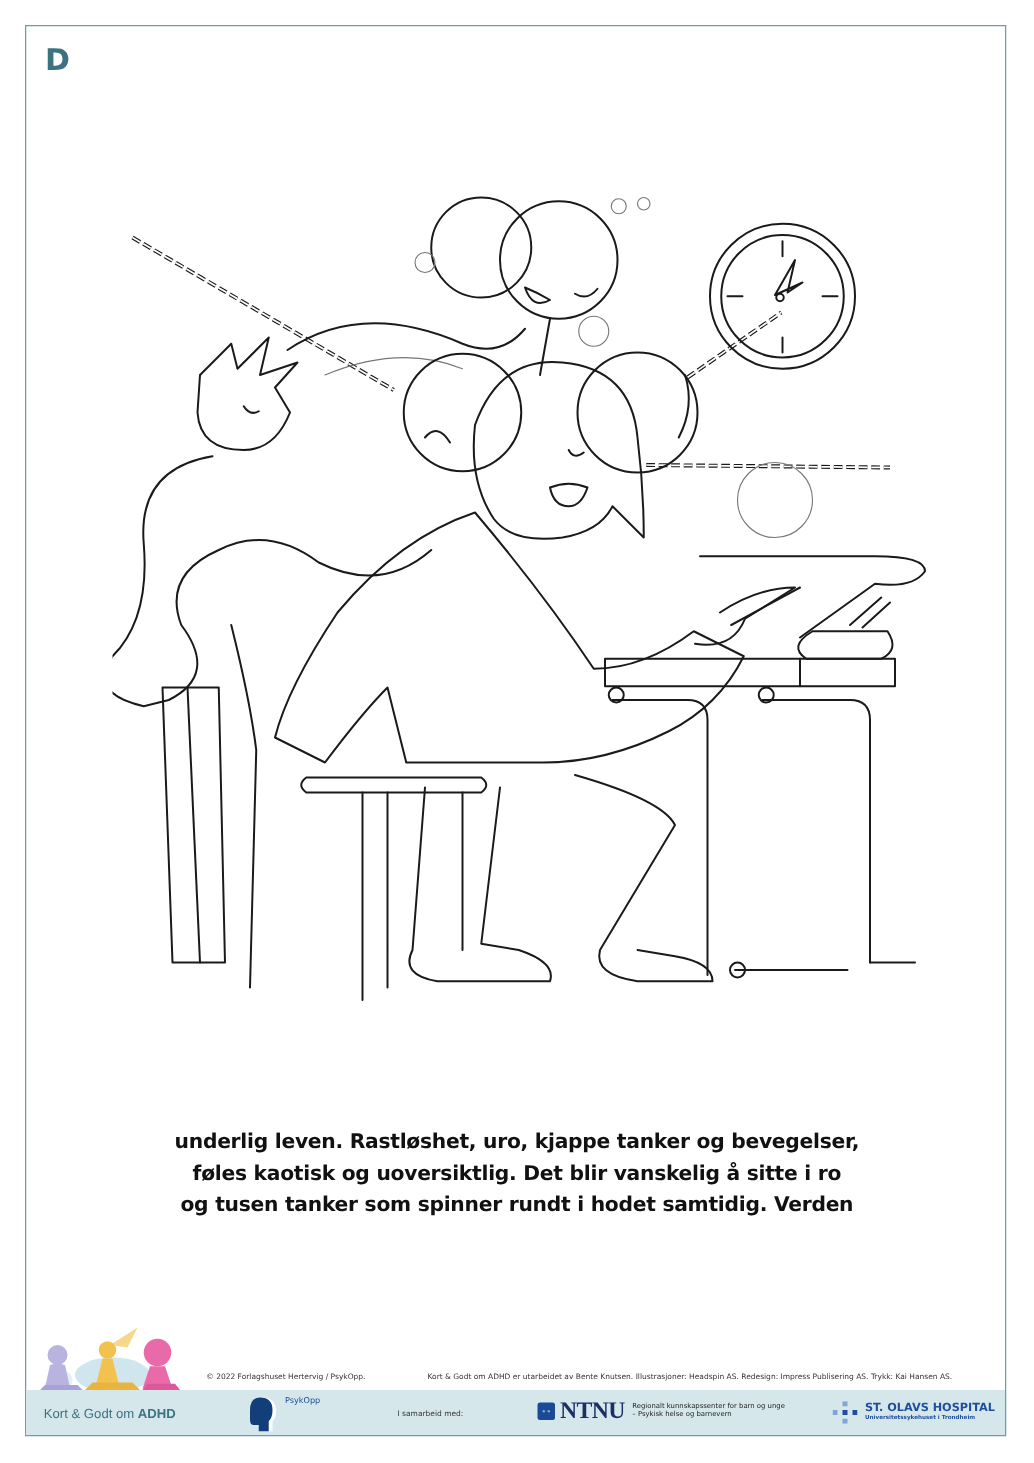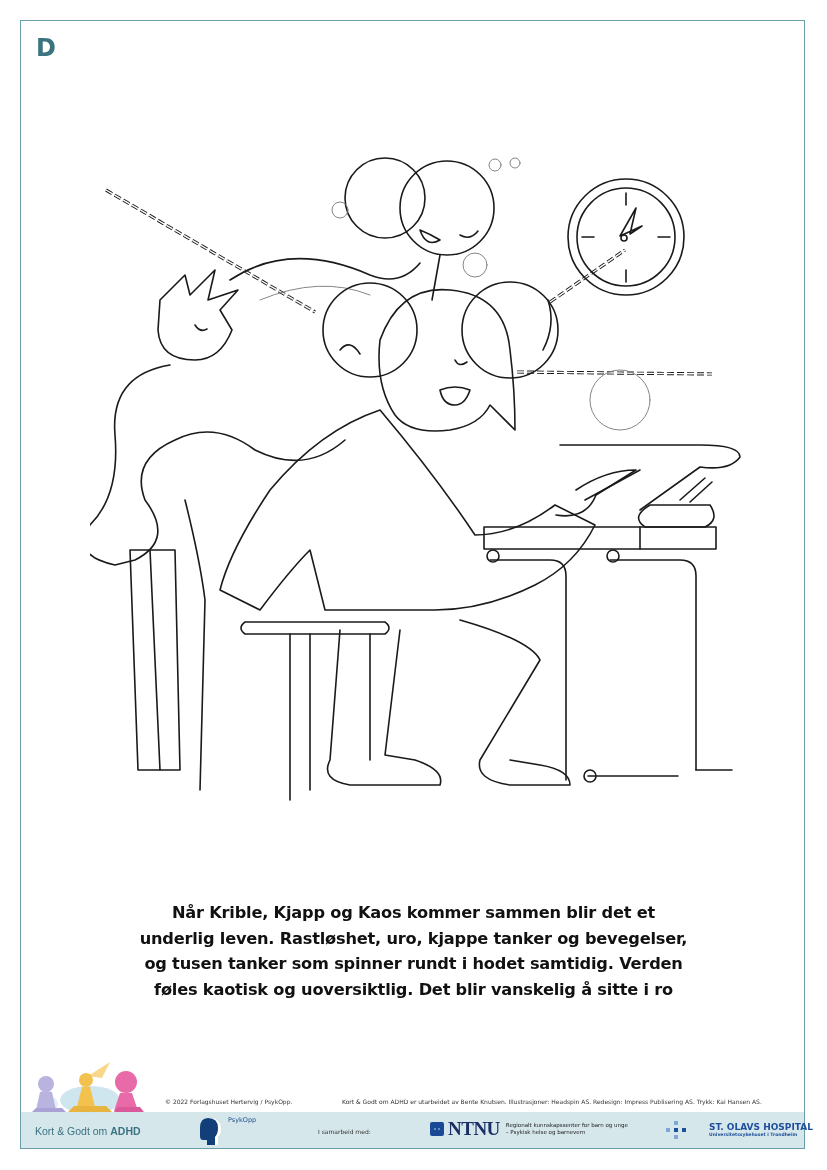--- a/index.html
+++ b/index.html
@@ -27,21 +27,21 @@
   .collab { position: absolute; left: 318px; top: 1128px; font-size: 6px; color: #333;
             font-family: "DejaVu Sans", sans-serif; }
   .ntnu { position: absolute; left: 398px; top: 1119px; display: flex; align-items: center; gap: 4px; padding-left: 32px; }
   .ntnu-box { width: 14px; height: 14px; background: #1a4a96; border-radius: 2px; position: relative; }
   .ntnu-box::before, .ntnu-box::after { content: ""; position: absolute; width: 2px; height: 2px;
             background: #7fa4d8; border-radius: 50%; top: 6px; }
   .ntnu-box::before { left: 4px; } .ntnu-box::after { left: 8px; }
   .ntnu-word { font-family: "Liberation Serif", serif; font-weight: bold; font-size: 19px; color: #1a2f66;
                letter-spacing: -0.5px; line-height: 1; }
   .ntnu-sub { font-size: 5.5px; color: #222; line-height: 7px; font-family: "DejaVu Sans", sans-serif; margin-left: 2px; }
-  .stolav { position: absolute; left: 666px; top: 1121px; display: flex; align-items: center; gap: 23px; }
+  .stolav { position: absolute; left: 666px; top: 1121px; display: flex; align-items: center; gap: 6px; }
   .stolav-name { font-family: "DejaVu Sans", sans-serif; font-weight: bold; font-size: 9px; color: #1f4f9c; line-height: 10px; }
   .stolav-sub { font-size: 4.5px; color: #1f4f9c; font-weight: bold; line-height: 6px; font-family: "DejaVu Sans", sans-serif; }
   svg .ln { fill: none; stroke: #1a1a1a; stroke-width: 1.6; stroke-linecap: round; stroke-linejoin: round; }
   svg .lt { fill: none; stroke: #777; stroke-width: 0.9; stroke-linecap: round; }
   svg .dash { fill: none; stroke: #1a1a1a; stroke-width: 3.2; stroke-dasharray: 7 3; }
   svg .dashin { fill: none; stroke: #fff; stroke-width: 1.4; stroke-dasharray: 7 3; }
 </style>
 </head>
 <body>
 
@@ -125,24 +125,23 @@
     <path class="ln" d="M588 776 h90 M696 770 h36"></path>
     <circle class="ln" cx="590" cy="776" r="6"></circle>
     <path class="ln" d="M560 445 L700 445 q40 0 40 12 q-10 14 -40 10 L640 510"></path>
     <path class="ln" d="M650 505 h60 q10 15 -5 22 h-60 q-15 -10 5 -22 Z"></path>
     <path class="ln" d="M585 500 L640 470"></path>
     <path class="ln" d="M680 500 L705 478 M690 502 L712 482"></path>
   </g>
 </svg>
 
 <div class="caption">
-  <div>Når Krible, Kjapp og Kaos kommer sammen blir det et</div>
   <div>underlig leven. Rastløshet, uro, kjappe tanker og bevegelser,</div>
+  <div>føles kaotisk og uoversiktlig. Det blir vanskelig å sitte i ro</div>
   <div>og tusen tanker som spinner rundt i hodet samtidig. Verden</div>
-  <div>føles kaotisk og uoversiktlig. Det blir vanskelig å sitte i ro</div>
 </div>
 
 <div class="credits credit-left">© 2022 Forlagshuset Hertervig / PsykOpp.</div>
 <div class="credits credit-right">Kort &amp; Godt om ADHD er utarbeidet av Bente Knutsen. Illustrasjoner: Headspin AS. Redesign: Impress Publisering AS. Trykk: Kai Hansen AS.</div>
 
 <div class="footer-band"></div>
 
 <svg class="mascots" viewBox="0 0 120 56">
   <ellipse cx="60" cy="38" rx="30" ry="14" fill="#cfe6ef"></ellipse>
   <ellipse cx="18" cy="42" rx="10" ry="8" fill="#e3f0f5"></ellipse>

